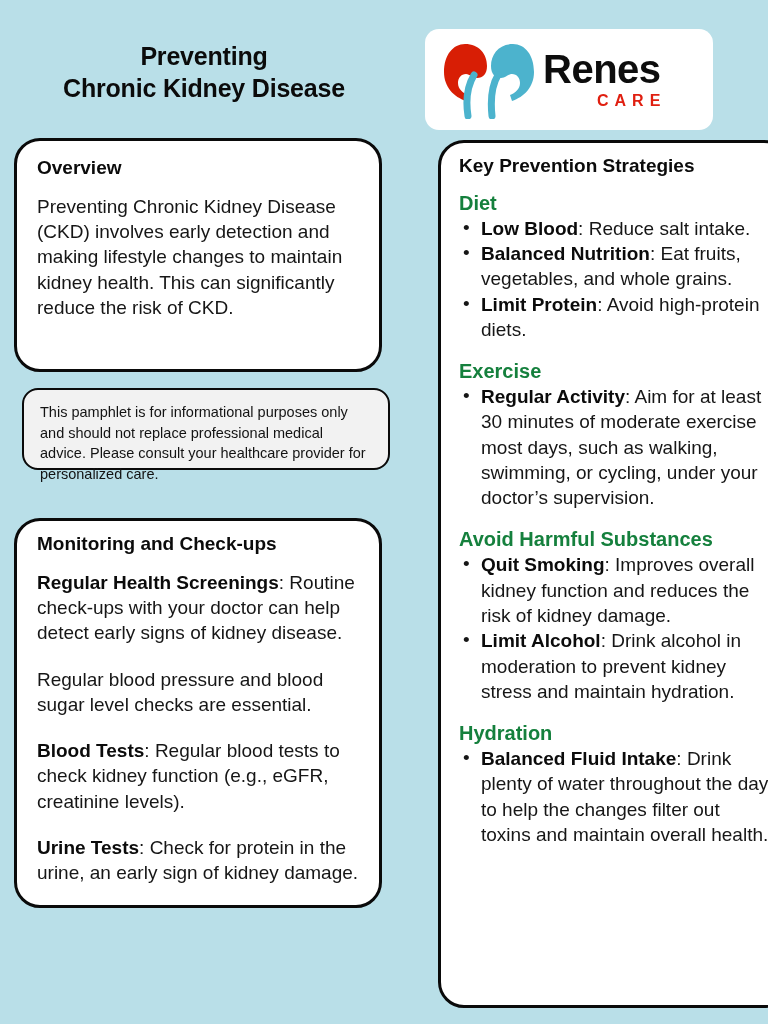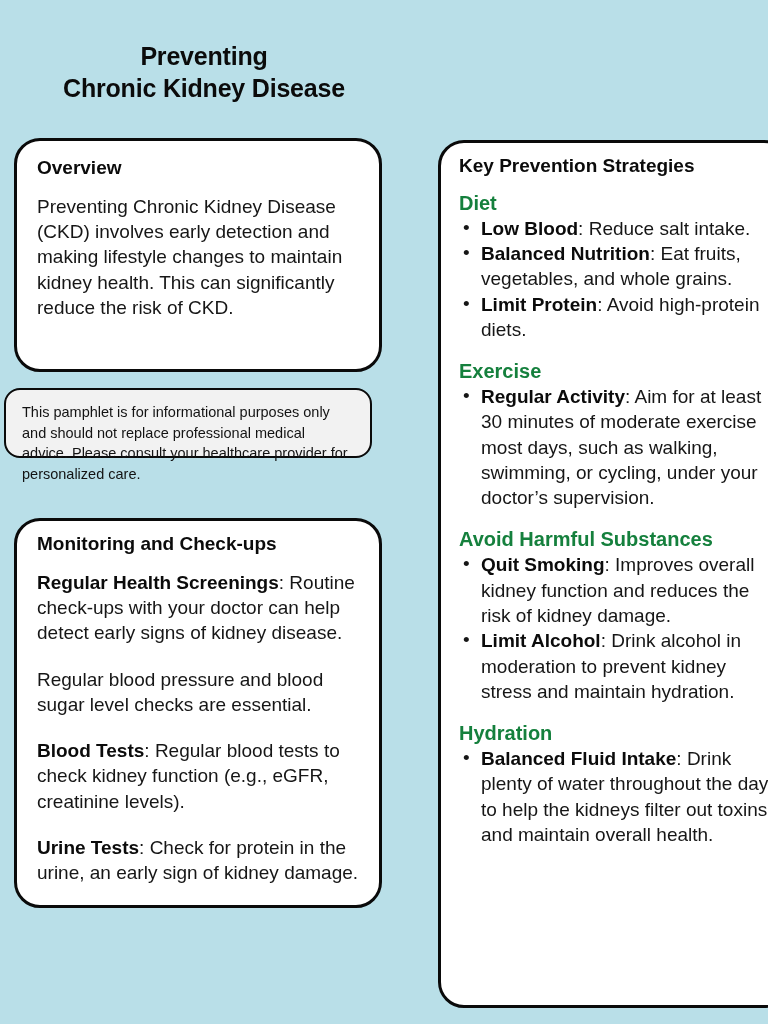--- a/index.html
+++ b/index.html
@@ -87,22 +87,22 @@
     border-radius: 26px;
   }
 
   .card-left-overview {
     left: 14px; top: 138px;
     width: 368px; height: 234px;
     padding: 16px 20px 12px 20px;
   }
 
   .card-disclaimer {
-    left: 4px; top: 388px;
-    width: 368px; height: 70px;
+    left: 22px; top: 388px;
+    width: 368px; height: 82px;
     background: #f2f2f2;
     border-width: 2px;
     border-radius: 16px;
     padding: 12px 16px;
   }
 
   .card-left-monitoring {
     left: 14px; top: 518px;
     width: 368px; height: 390px;
     padding: 12px 20px 12px 20px;
@@ -173,20 +173,38 @@
 </head>
 <body>
 
 <div class="header">
 
   <div class="title-block">
     <div class="title-line">Preventing</div>
     <div class="title-line">Chronic Kidney Disease</div>
   </div>
 
+  <div class="logo-card">
+    <div class="logo-inner">
+      <svg class="logo-mark" viewBox="0 0 96 78">
+
+        <path d="M24 3 C38 3 46 13 46 25 C46 33 42 37 36 37 C31 37 29 33 25 33 C20 33 17 37 17 42 C17 48 22 52 27 54 L25 60 C13 56 3 46 3 31 C3 14 12 3 24 3 Z" fill="#d81e05"></path>
+
+        <path d="M66 3 C52 3 44 13 44 25 C44 33 48 37 54 37 C59 37 61 33 65 33 C70 33 73 37 73 42 C73 48 68 52 63 54 L65 60 C77 56 87 46 87 31 C87 14 78 3 66 3 Z" fill="#4cb3cd" transform="translate(6,0)"></path>
+
+        <path d="M33 34 C27 44 24 56 27 75" stroke="#4cb3cd" stroke-width="7" fill="none" stroke-linecap="round"></path>
+
+        <path d="M57 34 C51 44 49 56 51 75" stroke="#4cb3cd" stroke-width="7" fill="none" stroke-linecap="round"></path>
+      </svg>
+      <div class="logo-words">
+        <div class="logo-name">Renes</div>
+        <div class="logo-sub">CARE</div>
+      </div>
+    </div>
+  </div>
 </div>
 
 <div class="card card-left-overview">
   <h2 class="card-title">Overview</h2>
   <p class="body-text">Preventing Chronic Kidney Disease (CKD) involves early detection and making lifestyle changes to maintain kidney health. This can significantly reduce the risk of CKD.</p>
 </div>
 
 <div class="card card-disclaimer">
   <p class="disclaimer-text">This pamphlet is for informational purposes only and should not replace professional medical advice. Please consult your healthcare provider for personalized care.</p>
 </div>
@@ -225,15 +243,15 @@
   </ul>
 
   <h3 class="sub-head">Avoid Harmful Substances</h3>
   <ul class="bullets">
     <li><span class="b">Quit Smoking</span><span>: </span><span>Improves overall kidney function and reduces the risk of kidney damage.</span></li>
     <li><span class="b">Limit Alcohol</span><span>: </span><span>Drink alcohol in moderation to prevent kidney stress and maintain hydration.</span></li>
   </ul>
 
   <h3 class="sub-head">Hydration</h3>
   <ul class="bullets">
-    <li><span class="b">Balanced Fluid Intake</span><span>: </span><span>Drink plenty of water throughout the day to help the kidneys filter out toxins and maintain overall health.</span></li>
+    <li><span class="b">Balanced Fluid Intake</span><span>: </span><span>Drink plenty of water throughout the day to help the changes filter out toxins and maintain overall health.</span></li>
   </ul>
 </div>
 
 </body></html>

